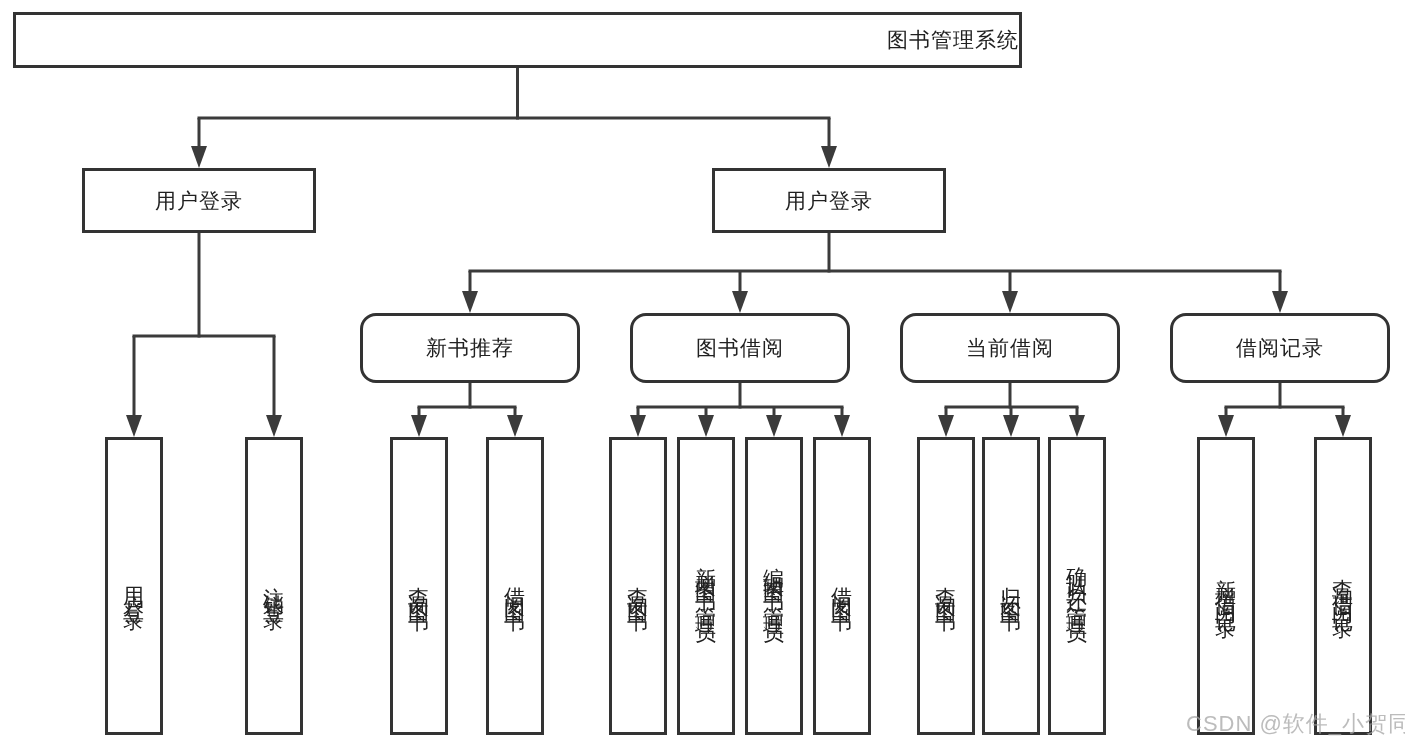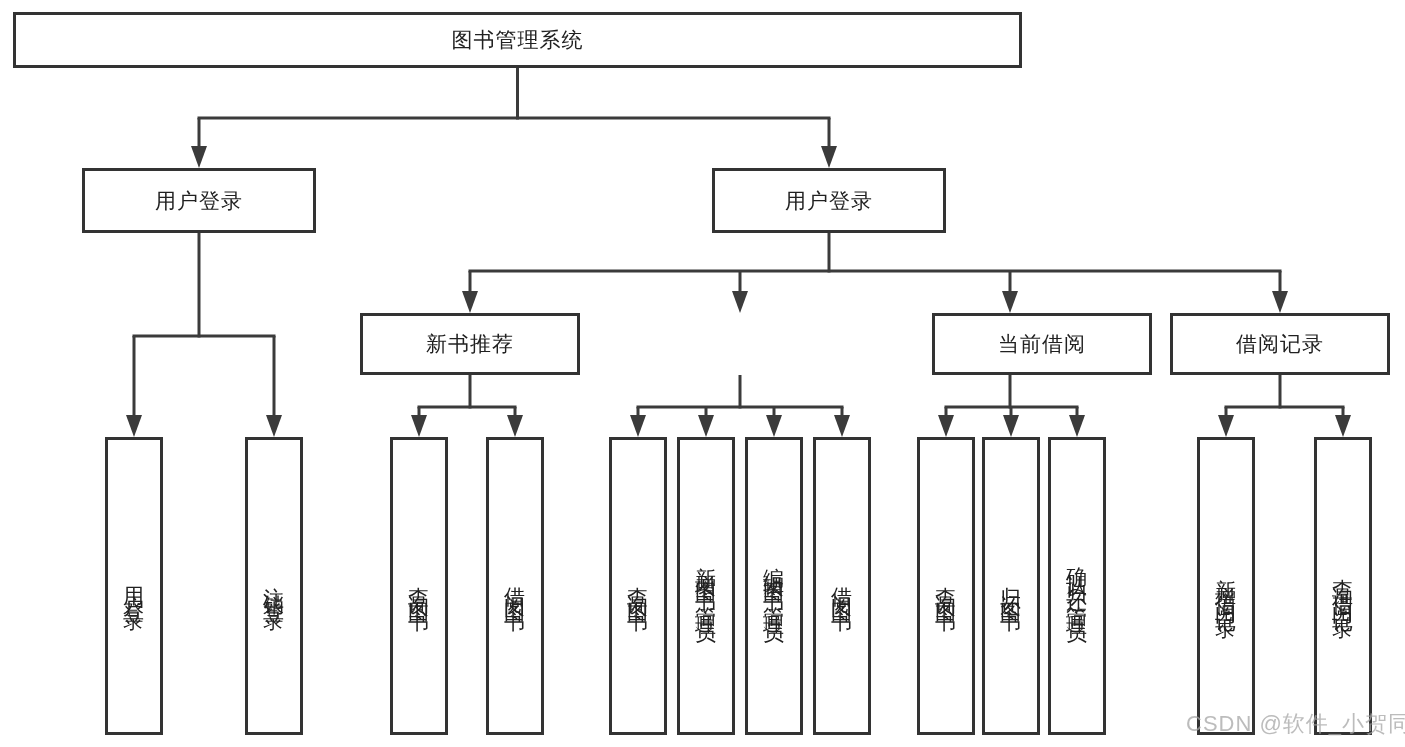--- a/index.html
+++ b/index.html
@@ -39,23 +39,23 @@
   }
   .v-label {
     writing-mode: vertical-rl;
     text-orientation: mixed;
     font-size: 21px;
     color: #212121;
     letter-spacing: 8px;
     line-height: 1.1;
   }
   
-  .root-box   { left: 13px;  top: 12px;  width: 1009px; height: 56px; }
+  .root-box   { left: 13px;  top: 12px;  width: 1009px; height: 56px; justify-content: flex-end; }
   .lvl2       { top: 168px; width: 234px; height: 65px; }
-  .lvl3       { top: 313px; width: 220px; height: 62px; }
+  .lvl3       { top: 313px; width: 220px; height: 70px; border-radius: 16px; }
   .watermark {
     position: absolute;
     left: 1186px;
     top: 709px;
     z-index: 3;
     font-size: 22px;
     letter-spacing: 1px;
     color: rgba(166,166,166,0.75);
     white-space: nowrap;
   }
@@ -150,21 +150,24 @@
   <div class="box lvl2" style="left:82px">
     <span class="h-label">用户登录</span>
   </div>
   <div class="box lvl2" style="left:712px">
     <span class="h-label">用户登录</span>
   </div>
 
   <div class="box lvl3" style="left:360px">
     <span class="h-label">新书推荐</span>
   </div>
-  <div class="box lvl3" style="left:932px">
+  <div class="box lvl3" style="left:630px">
+    <span class="h-label">图书借阅</span>
+  </div>
+  <div class="box lvl3" style="left:900px">
     <span class="h-label">当前借阅</span>
   </div>
   <div class="box lvl3" style="left:1170px">
     <span class="h-label">借阅记录</span>
   </div>
 
   <div class="box leaf" style="left:105px">
     <span class="v-label">用户登录</span>
   </div>
   <div class="box leaf" style="left:245px">

